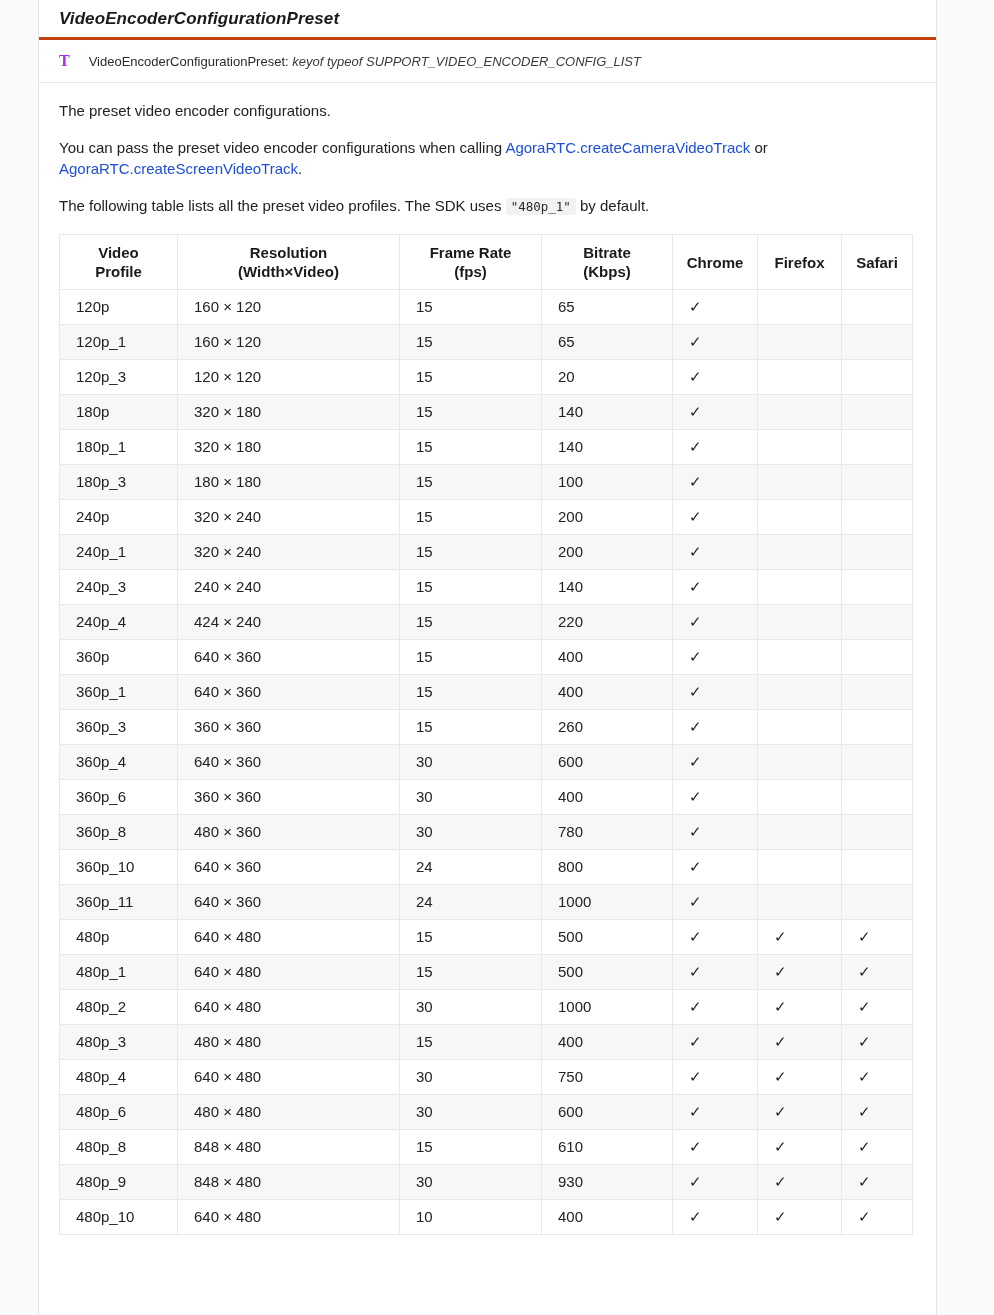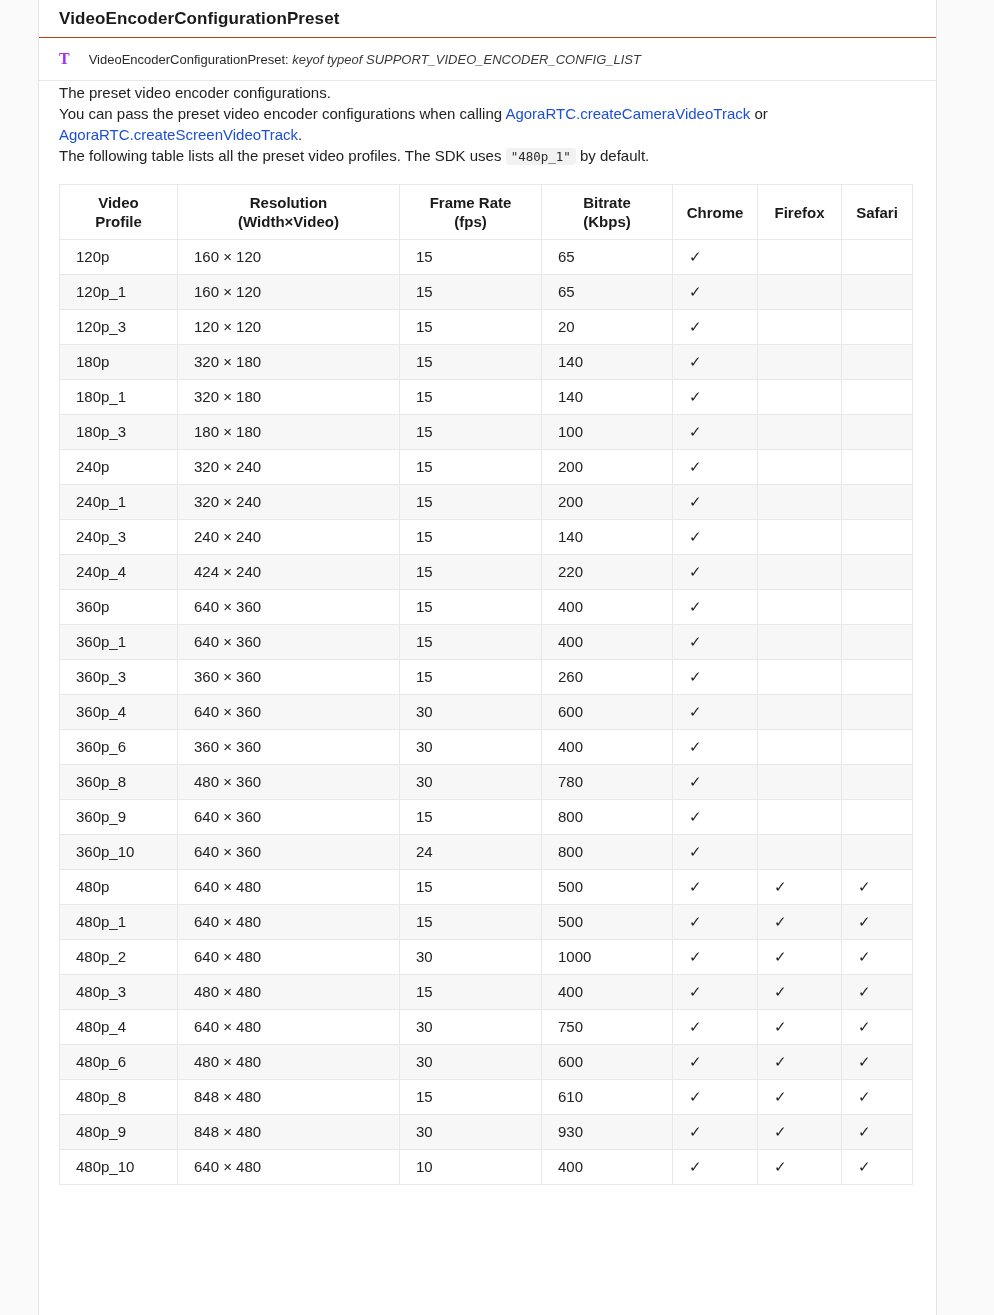--- a/index.html
+++ b/index.html
@@ -14,21 +14,22 @@
     position: absolute;
     left: 38px; top: 0;
     width: 899px;
     min-height: 1315px;
     background: #FFFFFF;
     border-left: 1px solid #E4E4E6;
     border-right: 1px solid #E4E4E6;
   }
   .doc-header {
     padding: 9px 20px 8px 20px;
-    border-bottom: 1px solid #c2410c;
+    border-bottom: 3px solid #c2410c;
+    font-style: italic;
   }
   .doc-header h1 {
     font-size: 17px;
     font-weight: bold;
     color: #1A1A1A;
     letter-spacing: 0.1px;
   }
   .signature {
     display: flex;
     align-items: center;
@@ -50,21 +51,21 @@
     color: #2B2B2B;
   }
   .sig-type {
     font-style: italic;
     color: #3A3A3A;
   }
   .content { padding: 1px 20px 0 20px; }
   .content p {
     font-size: 15px;
     line-height: 21px;
-    margin: 0 0;
+    margin: 16px 0;
     color: #222222;
   }
   a.link {
     color: #1d4ed8;
     text-decoration: none;
     cursor: pointer;
   }
   .inline-code {
     font-family: "DejaVu Sans Mono", monospace;
     font-size: 12.5px;
@@ -291,38 +292,38 @@
           <tr>
             <td>360p_8</td>
             <td>480 × 360</td>
             <td>30</td>
             <td>780</td>
             <td>✓</td>
             <td></td>
             <td></td>
           </tr>
           <tr>
-            <td>360p_9</td>
-            <td>640 × 360</td>
-            <td>15</td>
-            <td>800</td>
-            <td>✓</td>
-            <td></td>
-            <td></td>
-          </tr>
-          <tr>
             <td>360p_10</td>
             <td>640 × 360</td>
             <td>24</td>
             <td>800</td>
             <td>✓</td>
             <td></td>
             <td></td>
           </tr>
           <tr>
+            <td>360p_11</td>
+            <td>640 × 360</td>
+            <td>24</td>
+            <td>1000</td>
+            <td>✓</td>
+            <td></td>
+            <td></td>
+          </tr>
+          <tr>
             <td>480p</td>
             <td>640 × 480</td>
             <td>15</td>
             <td>500</td>
             <td>✓</td>
             <td>✓</td>
             <td>✓</td>
           </tr>
           <tr>
             <td>480p_1</td>

